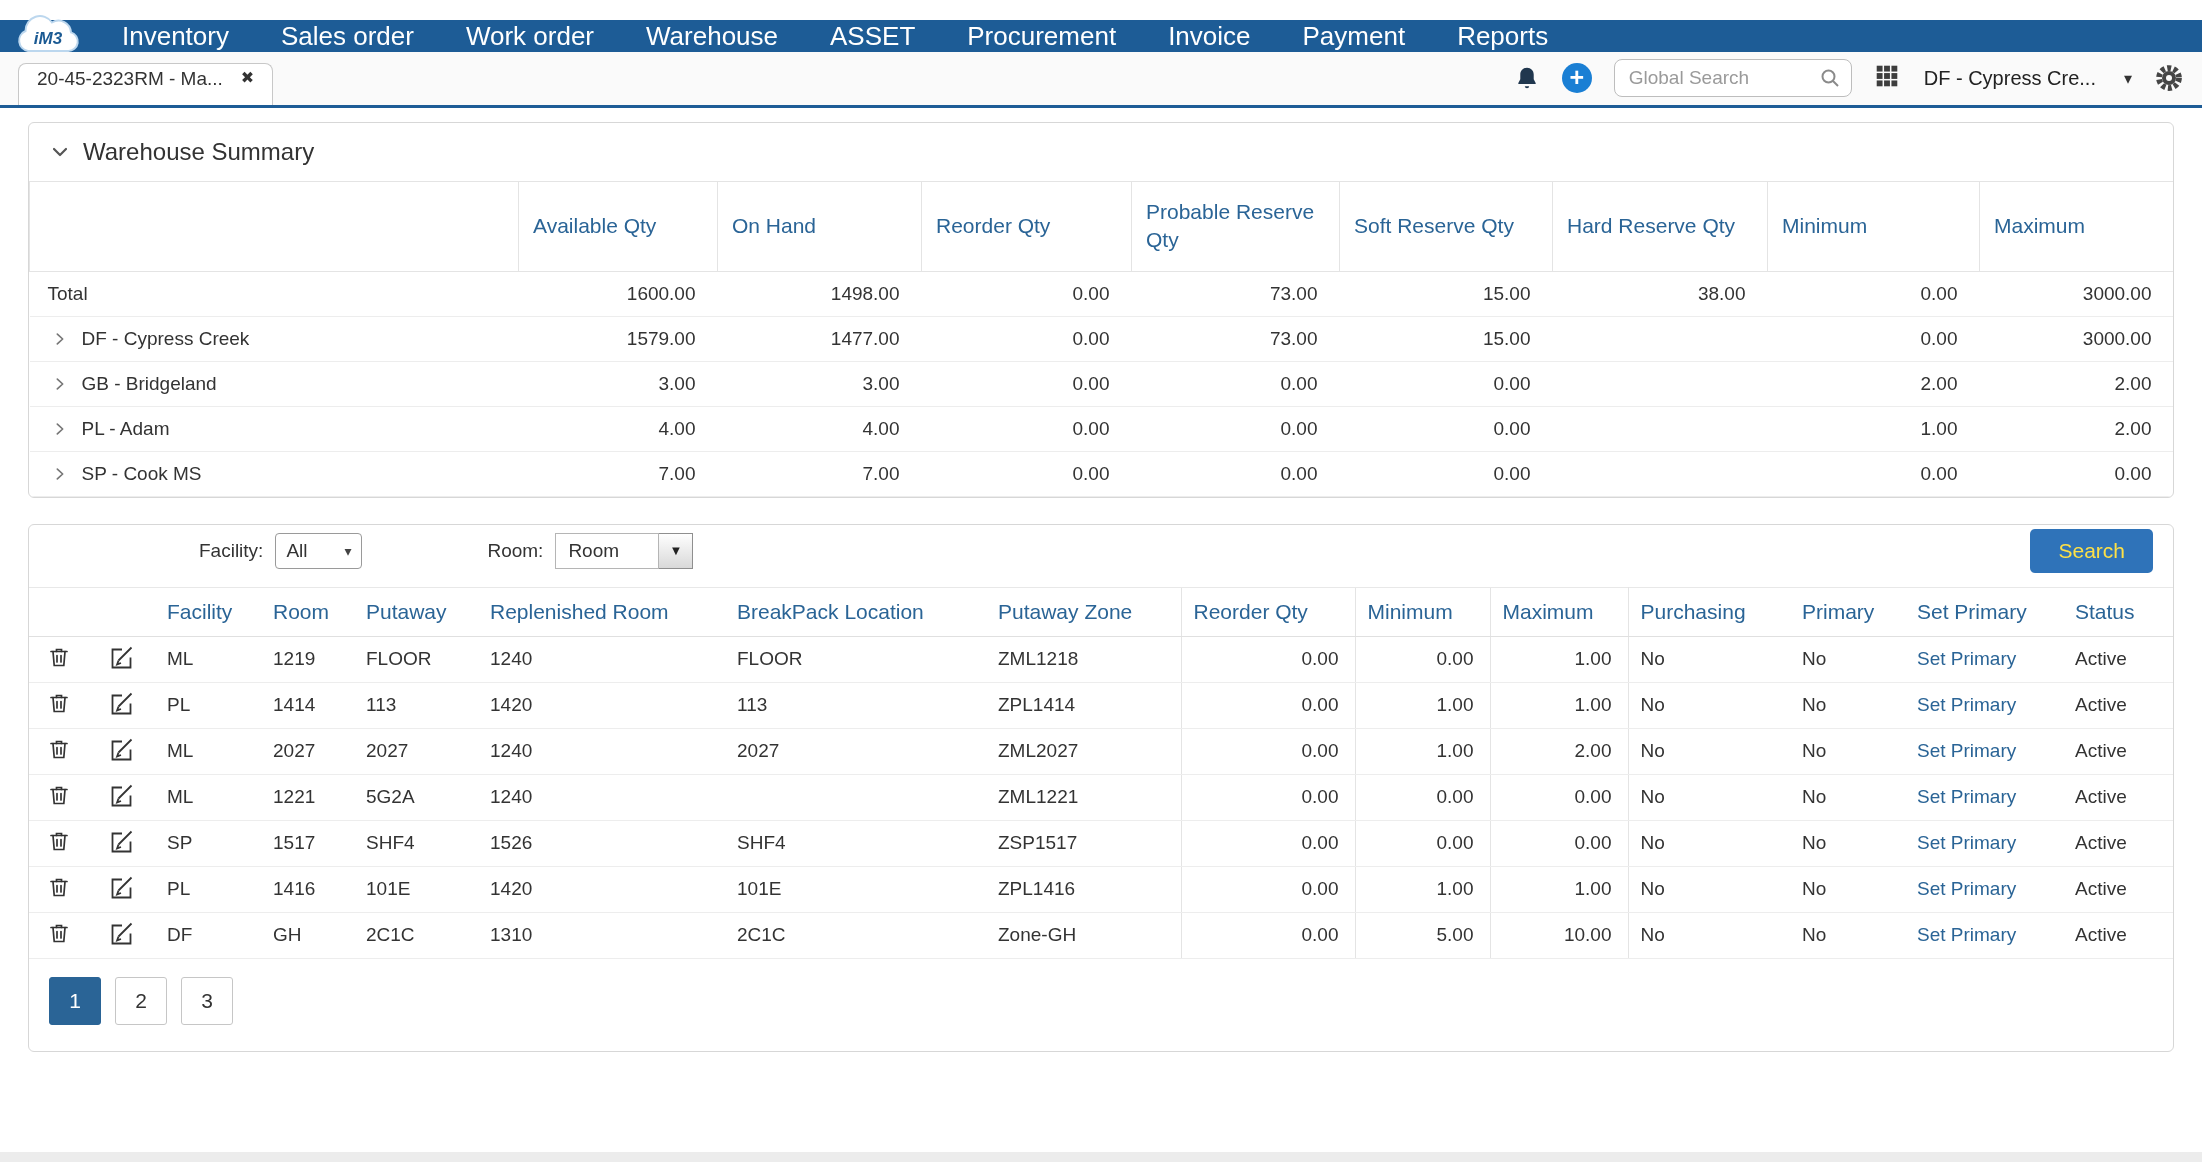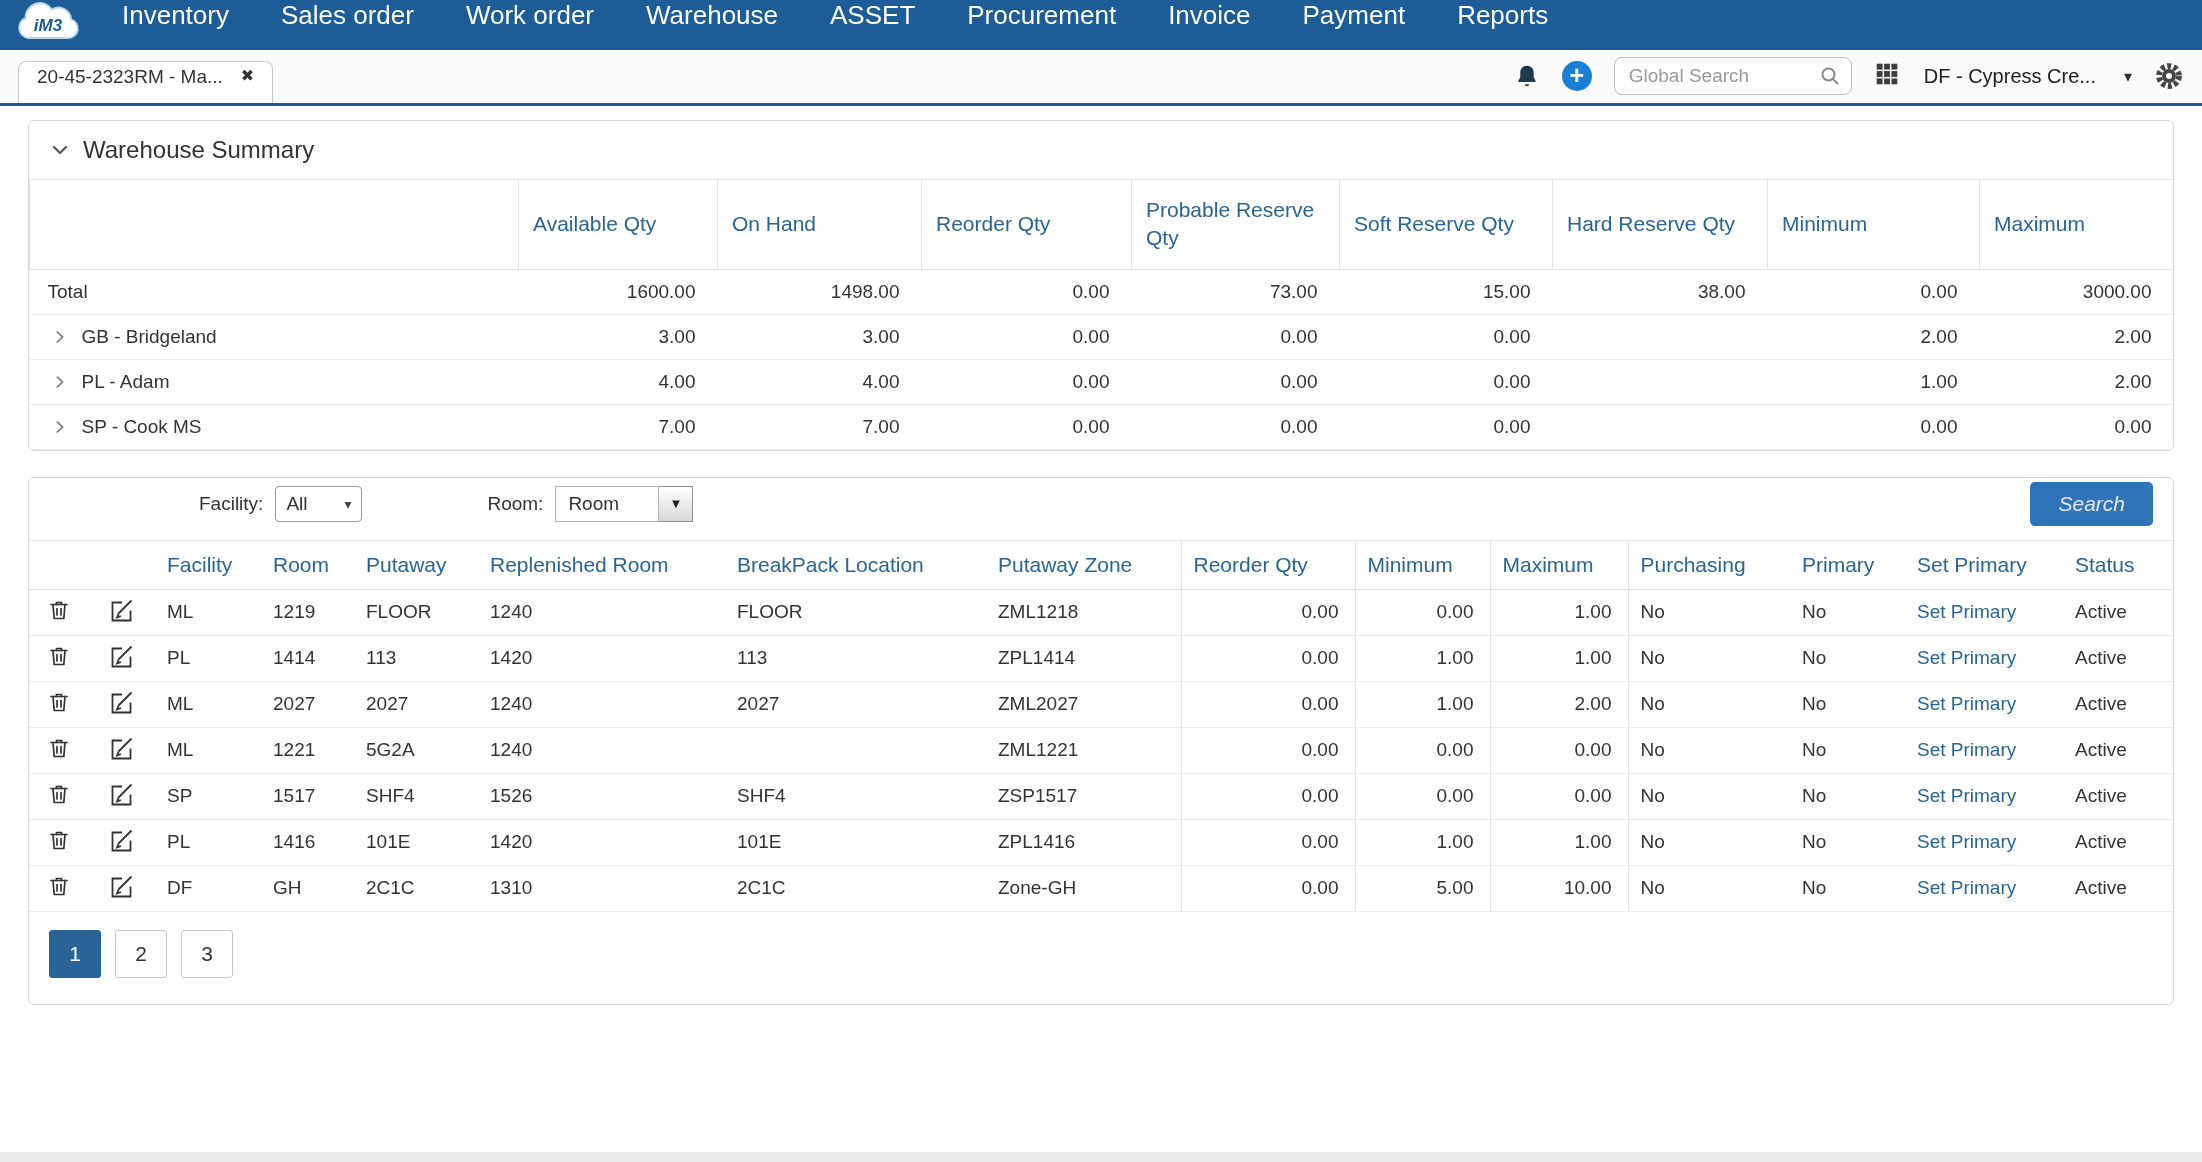--- a/index.html
+++ b/index.html
@@ -5,21 +5,21 @@
   * { box-sizing: border-box; }
   html,body { margin:0; padding:0; }
   body {
     width:2202px; height:1162px; overflow:hidden;
     font-family:"Liberation Sans", sans-serif;
     background:#ffffff; color:#333;
     position:relative;
   }
 
   
-  .topnav { height:50px; background:var(--nav,#1d5c96); display:flex; align-items:flex-start; }
+  .topnav { height:32px; background:var(--nav,#1d5c96); display:flex; align-items:center;margin-top:20px; }
   .logo-wrap { width:96px; display:flex; align-items:center; justify-content:center; }
   #nav-items { display:flex; }
   .nav-item { color:#fff; font-size:26px; padding:0 26px; display:flex; align-items:center; cursor:pointer; white-space:nowrap; }
 
   
   .tabbar { height:56px; background:#fafafa; border-bottom:3px solid var(--nav,#1d5c96); display:flex; align-items:flex-end; padding:0 18px; }
   .tab { height:42px; background:#fff; border:1px solid #c8c8c8; border-bottom:none; border-radius:8px 8px 0 0; display:flex; align-items:flex-start; padding:4px 18px; gap:18px; font-size:19px; color:#333; cursor:pointer; }
   .tab-close { font-size:16px; color:#333; cursor:pointer; }
   .tabbar-right { margin-left:auto; display:flex; align-items:center; gap:22px; margin-bottom:8px; }
   .icon-btn { display:flex; align-items:center; cursor:pointer; }
@@ -62,21 +62,21 @@
   .filter-row { display:flex; align-items:center; padding:4px 20px 14px; font-size:19px; }
   .filter-label { color:#333; margin-right:12px; }
   .flab1 { margin-left:150px; }
   .flab2 { margin-left:125px; }
   .fake-select { width:87px; height:36px; border:1px solid #9a9a9a; border-radius:4px; background:#fff; display:flex; align-items:center; justify-content:space-between; padding:0 10px; cursor:pointer; }
   .fake-select .fs-arrow { font-size:14px; color:#444; }
   .combo { display:flex; align-items:stretch; height:36px; cursor:pointer; }
   .combo-text { width:104px; border:1px solid #b5b5b5; background:#fff; display:flex; align-items:center; padding:0 12px; font-size:19px; color:#333; }
   .combo-btn { width:34px; border:1px solid #8f8f8f; border-left:none; background:linear-gradient(#fefefe,#d9d9d9); display:flex; align-items:center; justify-content:center; cursor:pointer; }
   .combo-arrow { font-size:13px; color:#222; }
-  .search-btn { margin-left:auto; background:var(--btn,#2f73b9); color:#e5e5e5; border:none; border-radius:5px; font-size:21px; padding:10px 28px; font-family:inherit; cursor:pointer;font-style:italic; }
+  .search-btn { margin-left:auto; background:var(--btn,#2f73b9); color:#fde047; border:none; border-radius:5px; font-size:21px; padding:10px 28px; font-family:inherit; cursor:pointer; }
 
   
   .pagination { display:flex; gap:14px; padding:18px 20px 26px; }
   .page-btn { min-width:52px; height:48px; border:1px solid #c6c6c6; background:#fff; font-size:21px; color:#333; border-radius:3px; cursor:pointer; font-family:inherit; }
   .page-btn.active { background:var(--head,#2a6496); border-color:var(--head,#2a6496); color:#fff; }
 
   .bottom-bar { position:absolute; left:0; bottom:0; width:2202px; height:10px; background:#ececec; }
 </style>
 </head>
 <body>
@@ -201,20 +201,38 @@
             <td class="num">38.00</td>
             <td class="num">0.00</td>
             <td class="num">3000.00</td>
           </tr>
           <tr class="child-row">
             <td class="label-cell">
               <div class="row-label">
                 <svg width="16" height="16" viewBox="0 0 18 18" fill="none" stroke="#777" stroke-width="1.9" stroke-linecap="round" stroke-linejoin="round" class="expand">
                   <polyline points="6,3.5 12,9 6,14.5"></polyline>
                 </svg>
+                <span>DF - Cypress Creek</span>
+              </div>
+            </td>
+            <td class="num">1579.00</td>
+            <td class="num">1477.00</td>
+            <td class="num">0.00</td>
+            <td class="num">73.00</td>
+            <td class="num">15.00</td>
+            <td class="num"></td>
+            <td class="num">0.00</td>
+            <td class="num">3000.00</td>
+          </tr>
+          <tr class="child-row">
+            <td class="label-cell">
+              <div class="row-label">
+                <svg width="16" height="16" viewBox="0 0 18 18" fill="none" stroke="#777" stroke-width="1.9" stroke-linecap="round" stroke-linejoin="round" class="expand">
+                  <polyline points="6,3.5 12,9 6,14.5"></polyline>
+                </svg>
                 <span>GB - Bridgeland</span>
               </div>
             </td>
             <td class="num">3.00</td>
             <td class="num">3.00</td>
             <td class="num">0.00</td>
             <td class="num">0.00</td>
             <td class="num">0.00</td>
             <td class="num"></td>
             <td class="num">2.00</td>

